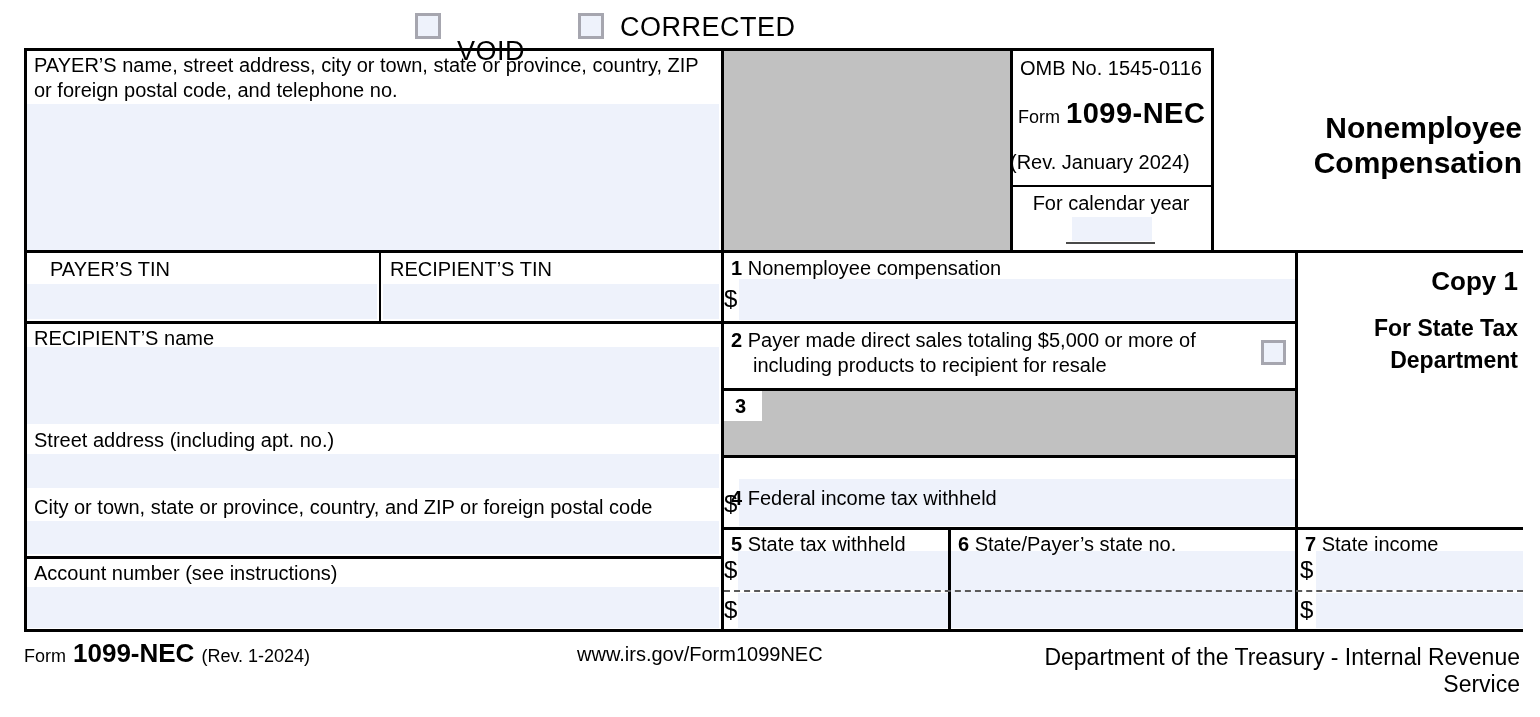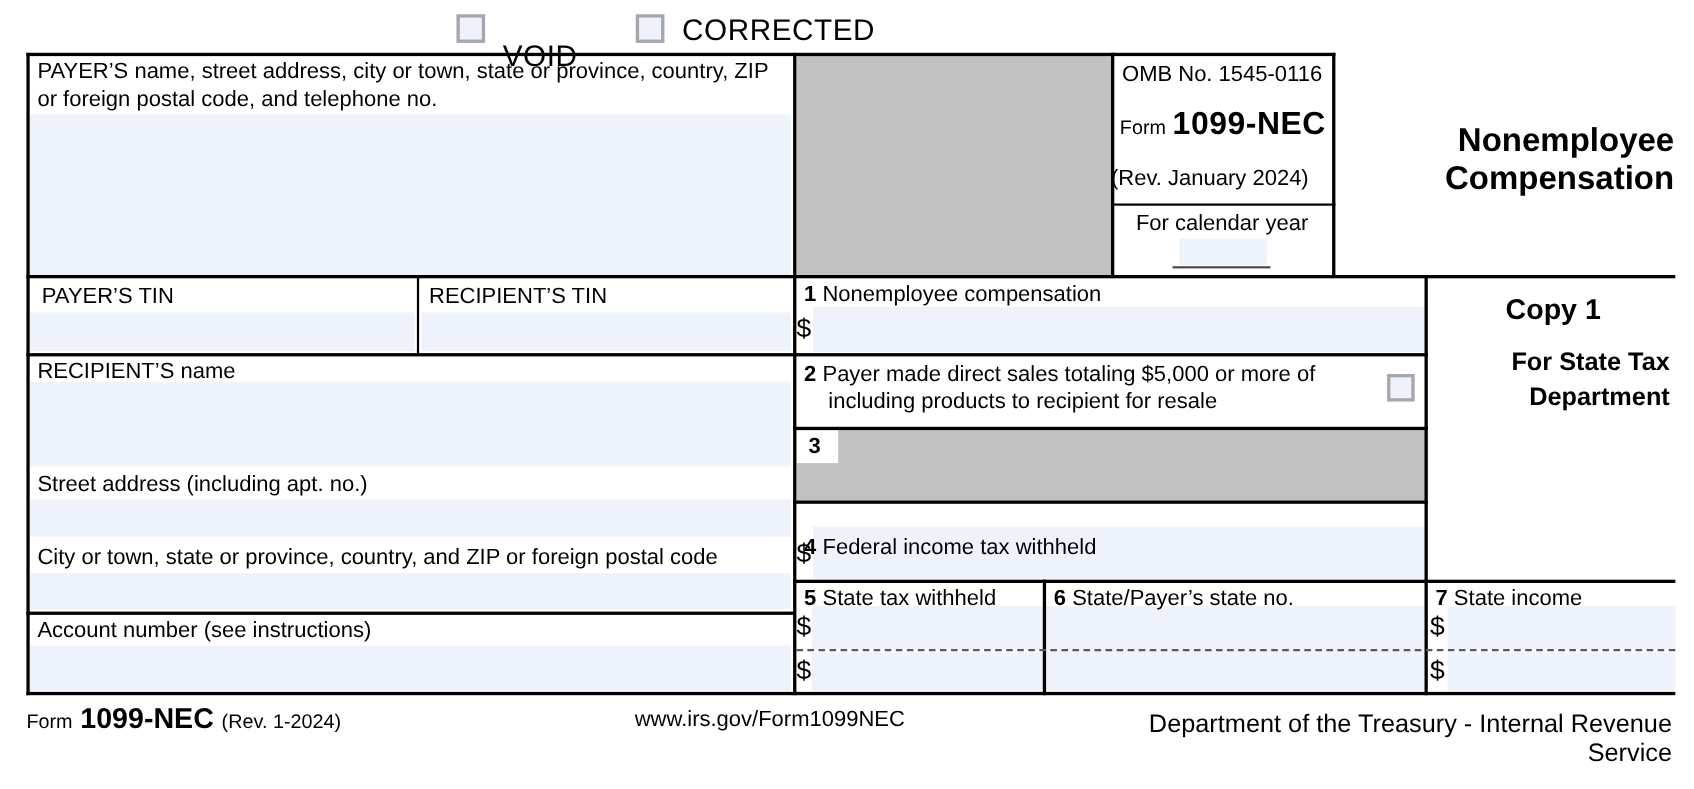--- a/index.html
+++ b/index.html
@@ -15,21 +15,21 @@
   .vline{position:absolute;background:#000;width:3px;}
   .vline2{position:absolute;background:#000;width:2px;}
   .dashed{position:absolute;border-top:2px dashed #5a5a5a;height:0;}
   .gray{position:absolute;background:#c1c1c1;}
   .lbl{position:absolute;font-size:20px;line-height:25px;}
   .bn{font-weight:bold;}
   .dollar{position:absolute;font-size:24px;font-weight:400;}
   .cb{position:absolute;width:26px;height:26px;background:#eef2fb;border:3px solid #a6a6af;box-sizing:border-box;}
   .cb-lbl{position:absolute;font-size:27px;letter-spacing:0.5px;}
   .title{position:absolute;font-size:30px;font-weight:bold;line-height:35px;text-align:right;}
-  .copy1{position:absolute;font-size:26px;font-weight:bold;text-align:center;}
+  .copy1{position:absolute;font-size:26px;font-weight:bold;text-align:right;}
   .copyfor{position:absolute;font-size:23px;font-weight:bold;line-height:32px;text-align:right;}
   .ombnum{font-size:20px;}
   .formword{font-size:18px;}
   .formnum{font-size:29px;font-weight:bold;letter-spacing:0.5px;}
   .footer-row{position:absolute;display:flex;align-items:baseline;gap:7px;}
   .footer-small{font-size:18px;}
   .footer-formnum{font-size:26px;font-weight:bold;}
   .underline-bar{position:absolute;background:#4a4a4a;height:2px;}
 </style>
 </head>
@@ -75,21 +75,21 @@
   <div class="hline" style="left:24px;top:321px;width:1274px;"></div>
   <div class="hline" style="left:721px;top:388px;width:577px;"></div>
   <div class="hline" style="left:721px;top:455px;width:577px;"></div>
   <div class="hline" style="left:721px;top:527px;width:802px;"></div>
   <div class="vline" style="left:948px;top:527px;height:105px;"></div>
   <div class="hline" style="left:24px;top:556px;width:698px;"></div>
   <div class="dashed" style="left:724px;top:590px;width:799px;"></div>
   <div class="hline" style="left:24px;top:629px;width:1499px;"></div>
 
   <div class="lbl" style="left:34px;top:53px;width:685px;">PAYER’S name, street address, city or town, state or province, country, ZIP or foreign postal code, and telephone no.</div>
-  <div class="lbl" style="left:38px;top:257px;text-align:right;">PAYER’S TIN</div>
+  <div class="lbl" style="left:50px;top:257px;text-align:right;">PAYER’S TIN</div>
   <div class="lbl" style="left:390px;top:257px;">RECIPIENT’S TIN</div>
   <div class="lbl" style="left:34px;top:326px;">RECIPIENT’S name</div>
   <div class="lbl" style="left:34px;top:428px;">Street address (including apt. no.)</div>
   <div class="lbl" style="left:34px;top:495px;">City or town, state or province, country, and ZIP or foreign postal code</div>
   <div class="lbl" style="left:34px;top:561px;">Account number (see instructions)</div>
 
   <div class="lbl ombnum" style="left:1010px;top:56px;width:202px;text-align:center;">OMB No. 1545-0116</div>
   <div class="abs" style="left:1018px;top:97px;display:flex;align-items:baseline;gap:6px;">
     <span class="formword">Form</span>
     <span class="formnum">1099-NEC</span>

